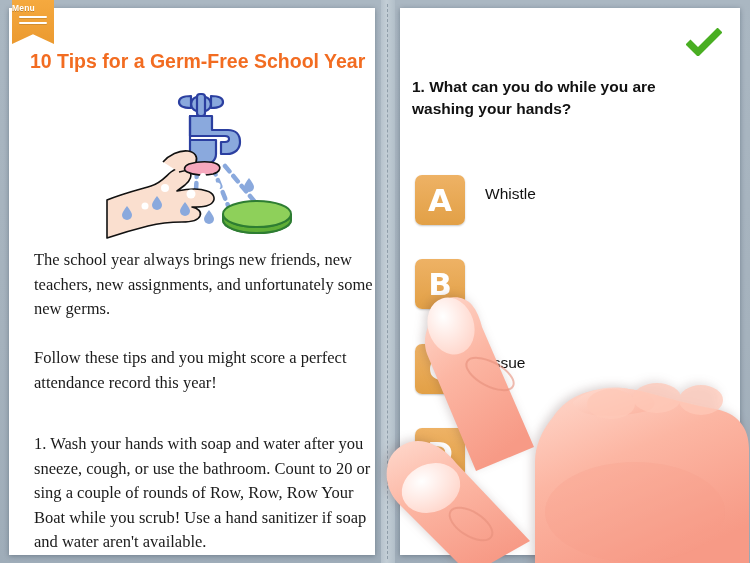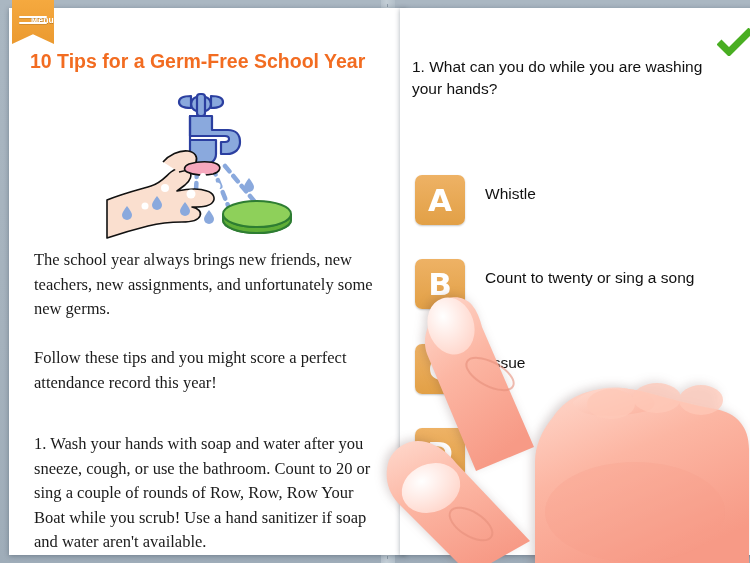--- a/index.html
+++ b/index.html
@@ -13,54 +13,54 @@
     background:linear-gradient(180deg,#aab7c2 0%,#a5b2bd 60%,#9fadb9 100%);}
 
   
   .spine{position:absolute;left:381px;top:0;width:14px;height:563px;
     background:linear-gradient(90deg,#b6c2cc 0%,#c3ced6 40%,#b2bfc9 100%);}
   .spine:before{content:"";position:absolute;left:6px;top:4px;width:0;height:555px;
     border-left:1px dashed #8e9ca8;}
 
   
   .page{position:absolute;background:#fff;
-    box-shadow:0 1px 5px rgba(40,55,70,.40);padding-left:31px;}
+    box-shadow:0 1px 5px rgba(40,55,70,.40);}
   .page-left{left:9px;top:8px;width:366px;height:547px;}
   .page-right{left:400px;top:8px;width:340px;height:547px;}
 
   
   .menu-tab{position:absolute;left:12px;top:0px;width:42px;height:44px;
     background:linear-gradient(180deg,#f5a93f 0%,#eb9a30 100%);
     z-index:12;cursor:pointer;
     filter:drop-shadow(0 1px 1px rgba(0,0,0,.28));
     clip-path:polygon(0 0,100% 0,100% 100%,50% 78%,0 100%);}
-  .menu-tab .mlabel{display:block;text-align:right;color:#fff;
-    font-size:8.5px;font-weight:bold;padding-top:15px;letter-spacing:.2px;
+  .menu-tab .mlabel{display:block;text-align:left;color:#fff;
+    font-size:8.5px;font-weight:bold;padding-top:3px;letter-spacing:.2px;
     text-shadow:0 1px 0 rgba(0,0,0,.22);}
   .menu-lines{position:absolute;left:7px;top:16px;width:28px;}
   .menu-lines i{display:block;height:2px;background:#fff;margin-bottom:4px;
     border-radius:1px;box-shadow:0 1px 0 rgba(0,0,0,.12);}
 
   
   .article-title{position:absolute;left:21px;top:42px;width:350px;
     color:#f26c21;font-size:19.5px;font-weight:bold;line-height:22px;
     white-space:nowrap;}
   .illus{position:absolute;left:96px;top:82px;width:192px;height:150px;}
 
   .body-text{position:absolute;left:25px;width:346px;
     font-family:"Liberation Serif",serif;color:#1a1a1a;
     font-size:16.5px;line-height:24.5px;}
   .p1{top:240px;}
   .p2{top:338px;}
   .p3{top:424px;}
 
   
   .check{position:absolute;right:18px;top:20px;width:36px;height:28px;}
-  .question{position:absolute;left:412px;top:56px;width:300px;
-    font-size:15.5px;font-weight:normal;color:#111;line-height:22px;}
+  .question{position:absolute;left:412px;top:76px;width:300px;
+    font-size:15.5px;font-weight:bold;color:#111;line-height:22px;}
 
   .opt{position:absolute;left:415px;width:310px;height:56px;cursor:pointer;}
   .opt .tile{position:absolute;left:0;top:0;width:50px;height:50px;
     background:linear-gradient(180deg,#eeb265 0%,#e2a046 100%);
     border-radius:7px;box-shadow:0 1px 2px rgba(0,0,0,.22);}
   .opt .tile span{display:block;width:50px;height:50px;line-height:50px;
     text-align:center;color:#fff;font-size:31px;font-weight:bold;
     font-family:"DejaVu Sans",sans-serif;}
   .opt .otext{position:absolute;left:70px;top:8px;width:240px;
     font-size:15.5px;font-weight:normal;color:#111;line-height:21px;}
@@ -149,21 +149,20 @@
     <div class="tile">
       <span>A</span>
     </div>
     <div class="otext">Whistle</div>
   </div>
 
   <div class="opt optB">
     <div class="tile">
       <span>B</span>
     </div>
-    <div class="otext">Count to twenty or sing a song</div>
   </div>
 
   <div class="opt optC">
     <div class="tile">
       <span>C</span>
     </div>
     <div class="otext">tissue</div>
   </div>
 
   <div class="opt optD">

